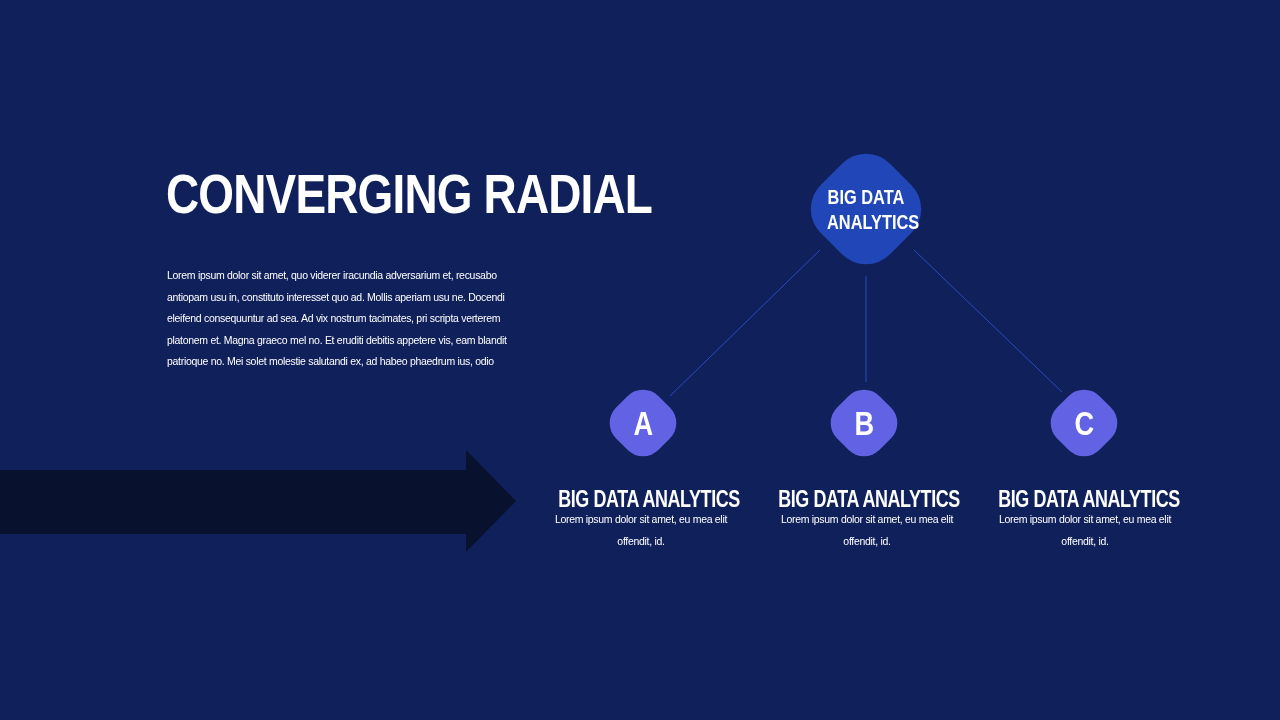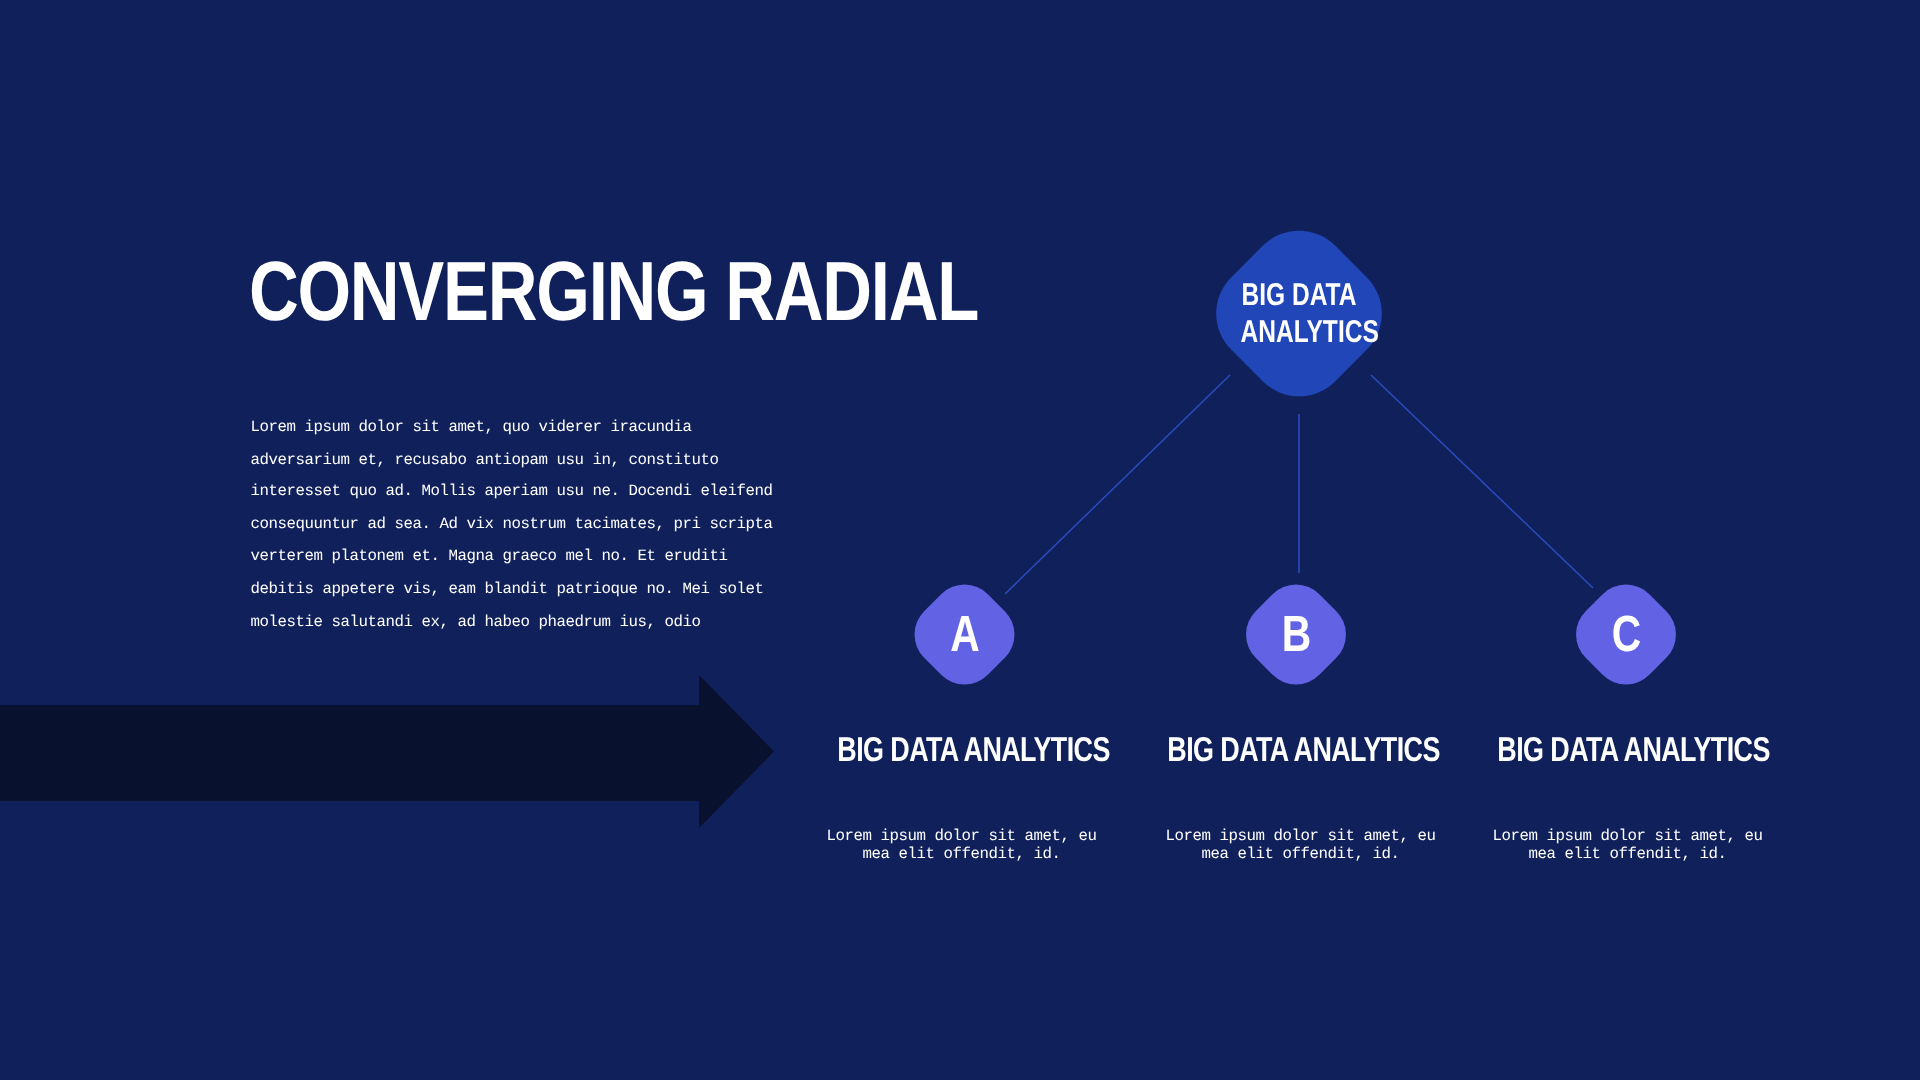--- a/index.html
+++ b/index.html
@@ -12,22 +12,22 @@
     }
     .title {
       position: absolute; left: 166px; top: 160px;
       font-family: "Liberation Sans", sans-serif;
       font-weight: 700; font-size: 56px; line-height: 68px;
       letter-spacing: -1px;
       transform: scaleX(0.82); transform-origin: left top;
       white-space: nowrap;
     }
     .body-text {
-      position: absolute; left: 167px; top: 275px; width: 350px;
-      font-family: Liberation Mono, monospace;
+      position: absolute; left: 167px; top: 265px; width: 350px;
+      font-family: Liberation Sans, sans-serif;
       font-size: 10.5px; line-height: 21.6px;
       letter-spacing: -0.3px;
     }
     .arrow { position: absolute; left: 0; top: 450px; }
     .connectors { position: absolute; left: 0; top: 0; }
     .node {
       position: absolute;
       display: flex; align-items: center; justify-content: center;
     }
     .node .shape {
@@ -53,22 +53,22 @@
       transform: scaleX(0.8);
     }
     .col-title {
       position: absolute; width: 220px; text-align: center;
       top: 484px; font-weight: 700; font-size: 23px; line-height: 30px;
       letter-spacing: -0.5px;
       transform: scaleX(0.78); white-space: nowrap;
     }
     .col-text {
       position: absolute; width: 200px; text-align: center;
-      top: 552px; font-family: Liberation Mono, monospace;
-      font-size: 10.5px; line-height: 12px; letter-spacing: -0.3px;
+      top: 508px; font-family: Liberation Sans, sans-serif;
+      font-size: 10.5px; line-height: 22px; letter-spacing: -0.3px;
     }
   </style>
 </head>
 <body>
 
 <div class="title">CONVERGING RADIAL</div>
 <div class="body-text">Lorem ipsum dolor sit amet, quo viderer iracundia adversarium et, recusabo antiopam usu in, constituto interesset quo ad. Mollis aperiam usu ne. Docendi eleifend consequuntur ad sea. Ad vix nostrum tacimates, pri scripta verterem platonem et. Magna graeco mel no. Et eruditi debitis appetere vis, eam blandit patrioque no. Mei solet molestie salutandi ex, ad habeo phaedrum ius, odio</div>
 
 <svg class="arrow" width="520" height="104" viewBox="0 0 520 104">
   <polygon points="0,20 466,20 466,0 516,51 466,102 466,84 0,84" fill="#08112e"></polygon>

